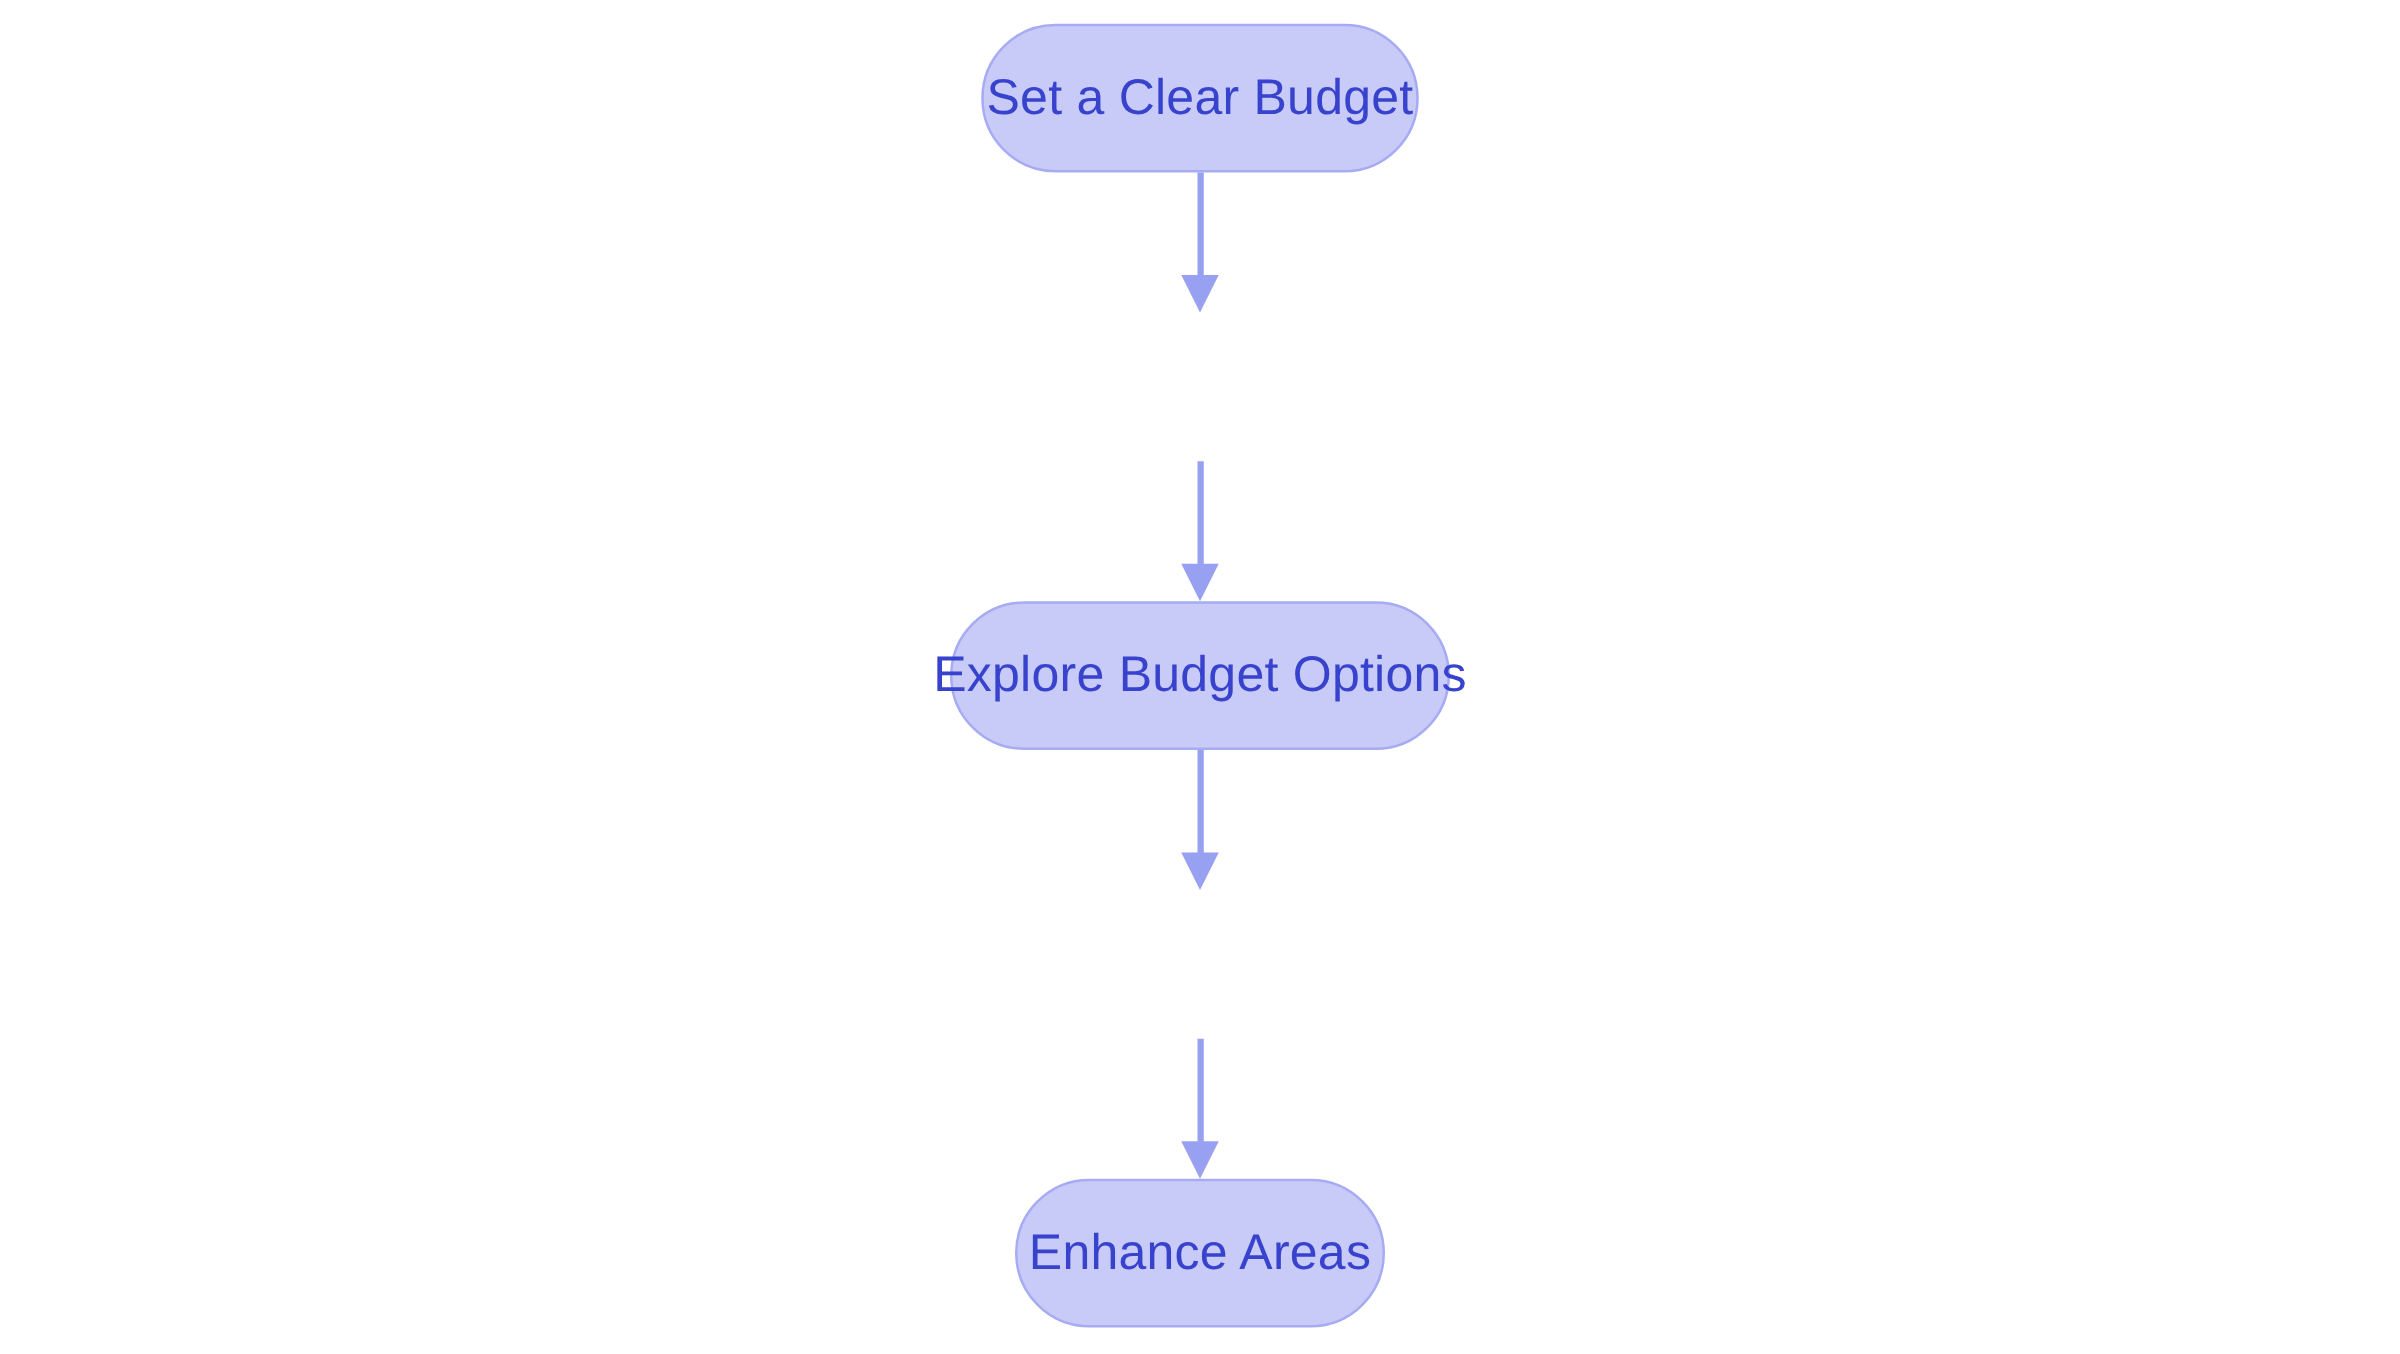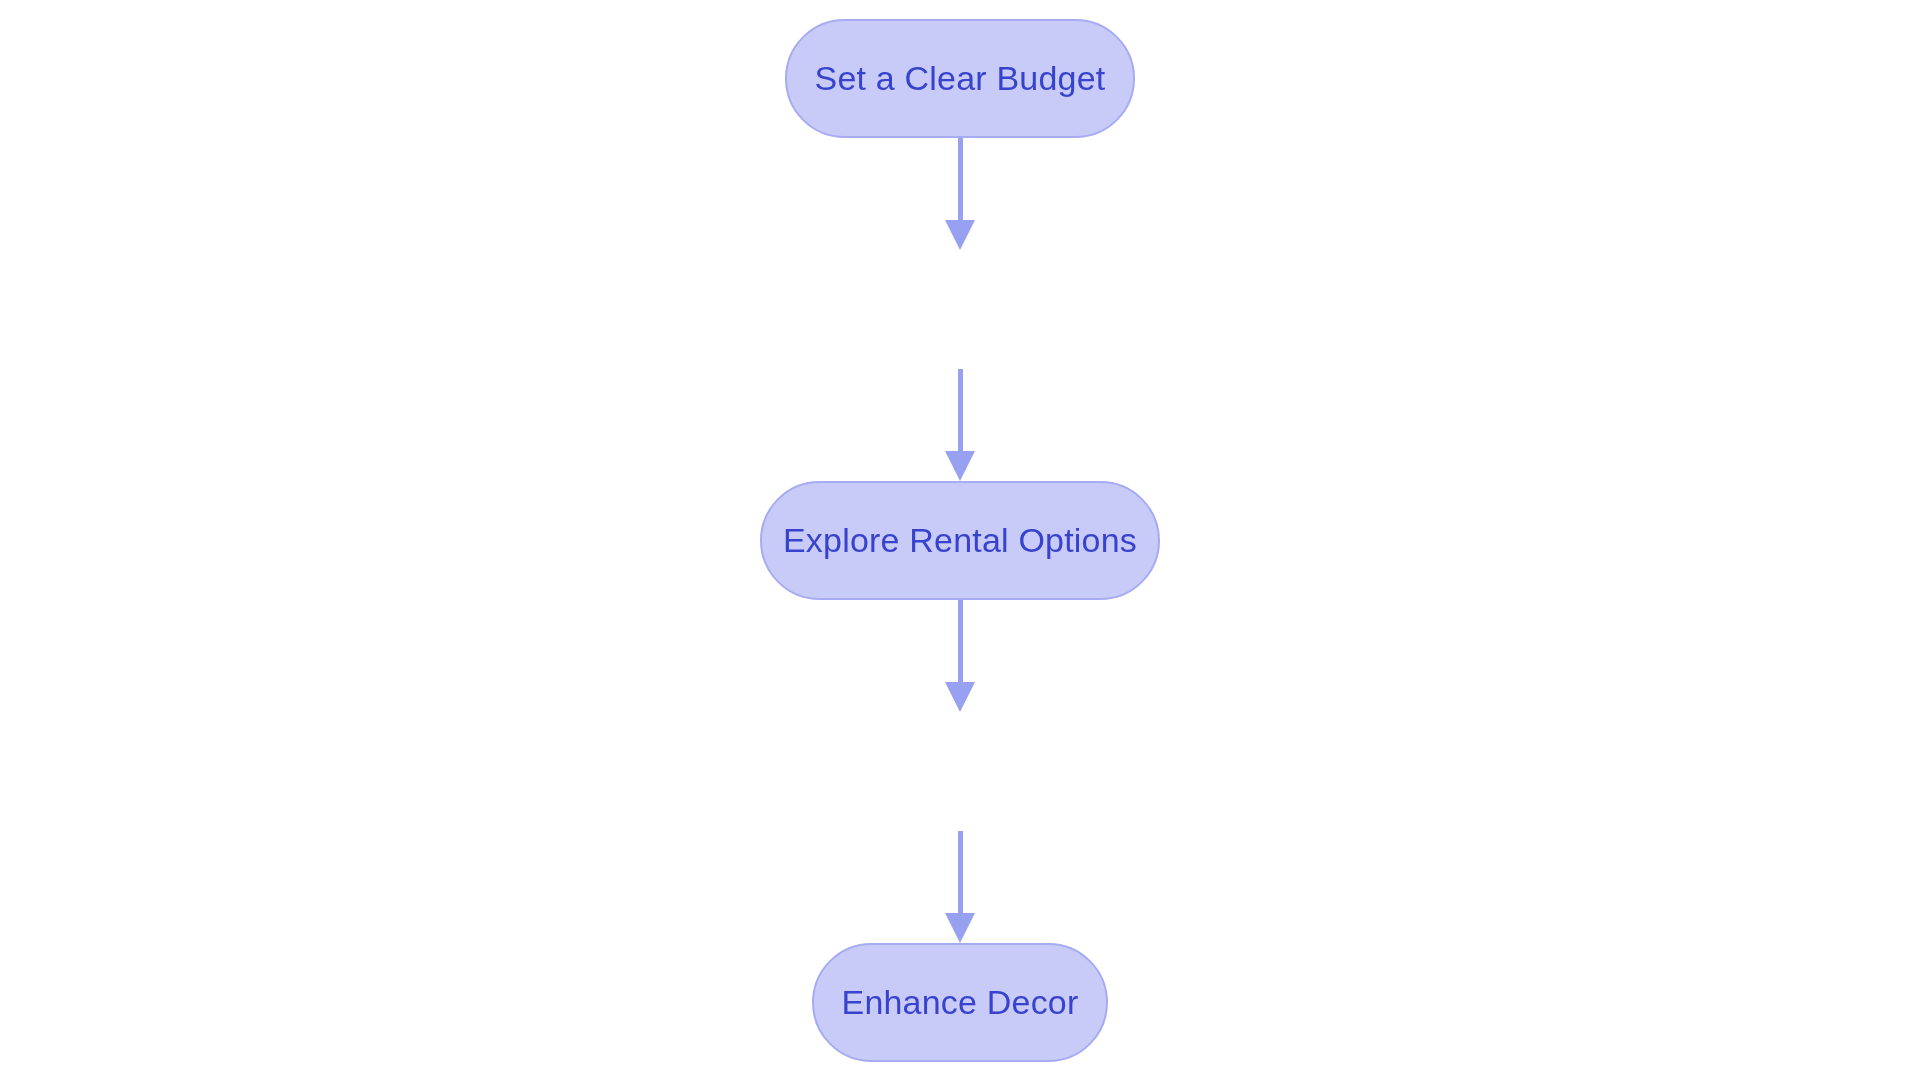--- a/index.html
+++ b/index.html
@@ -26,21 +26,21 @@
     height:119px;
     border-radius:60px;
     background:var(--node-fill);
     border:2.5px solid var(--node-border);
     display:flex;
     align-items:center;
     justify-content:center;
   }
   .flow-node .label{
     color:var(--text-color);
-    font-size:34px;
+    font-size:40px;
     font-weight:400;
     letter-spacing:0.2px;
     white-space:nowrap;
   }
   .node-1{left:785px;top:19px;width:350px;}
   .node-2{left:785px;top:250px;width:350px;}
   .node-3{left:760px;top:481px;width:400px;}
   .node-4{left:740px;top:712px;width:440px;}
   .node-5{left:812px;top:943px;width:296px;}
 
@@ -87,31 +87,31 @@
     <div class="head"></div>
   </div>
 
 
   <div class="flow-arrow arrow-2">
     <div class="shaft"></div>
     <div class="head"></div>
   </div>
 
   <div class="flow-node node-3">
-    <span class="label">Explore Rental Options</span>
+    <span class="label">Explore Budget Options</span>
   </div>
 
   <div class="flow-arrow arrow-3">
     <div class="shaft"></div>
     <div class="head"></div>
   </div>
 
 
   <div class="flow-arrow arrow-4">
     <div class="shaft"></div>
     <div class="head"></div>
   </div>
 
   <div class="flow-node node-5">
-    <span class="label">Enhance Decor</span>
+    <span class="label">Enhance Areas</span>
   </div>
 
 </div>
 
 </body></html>

